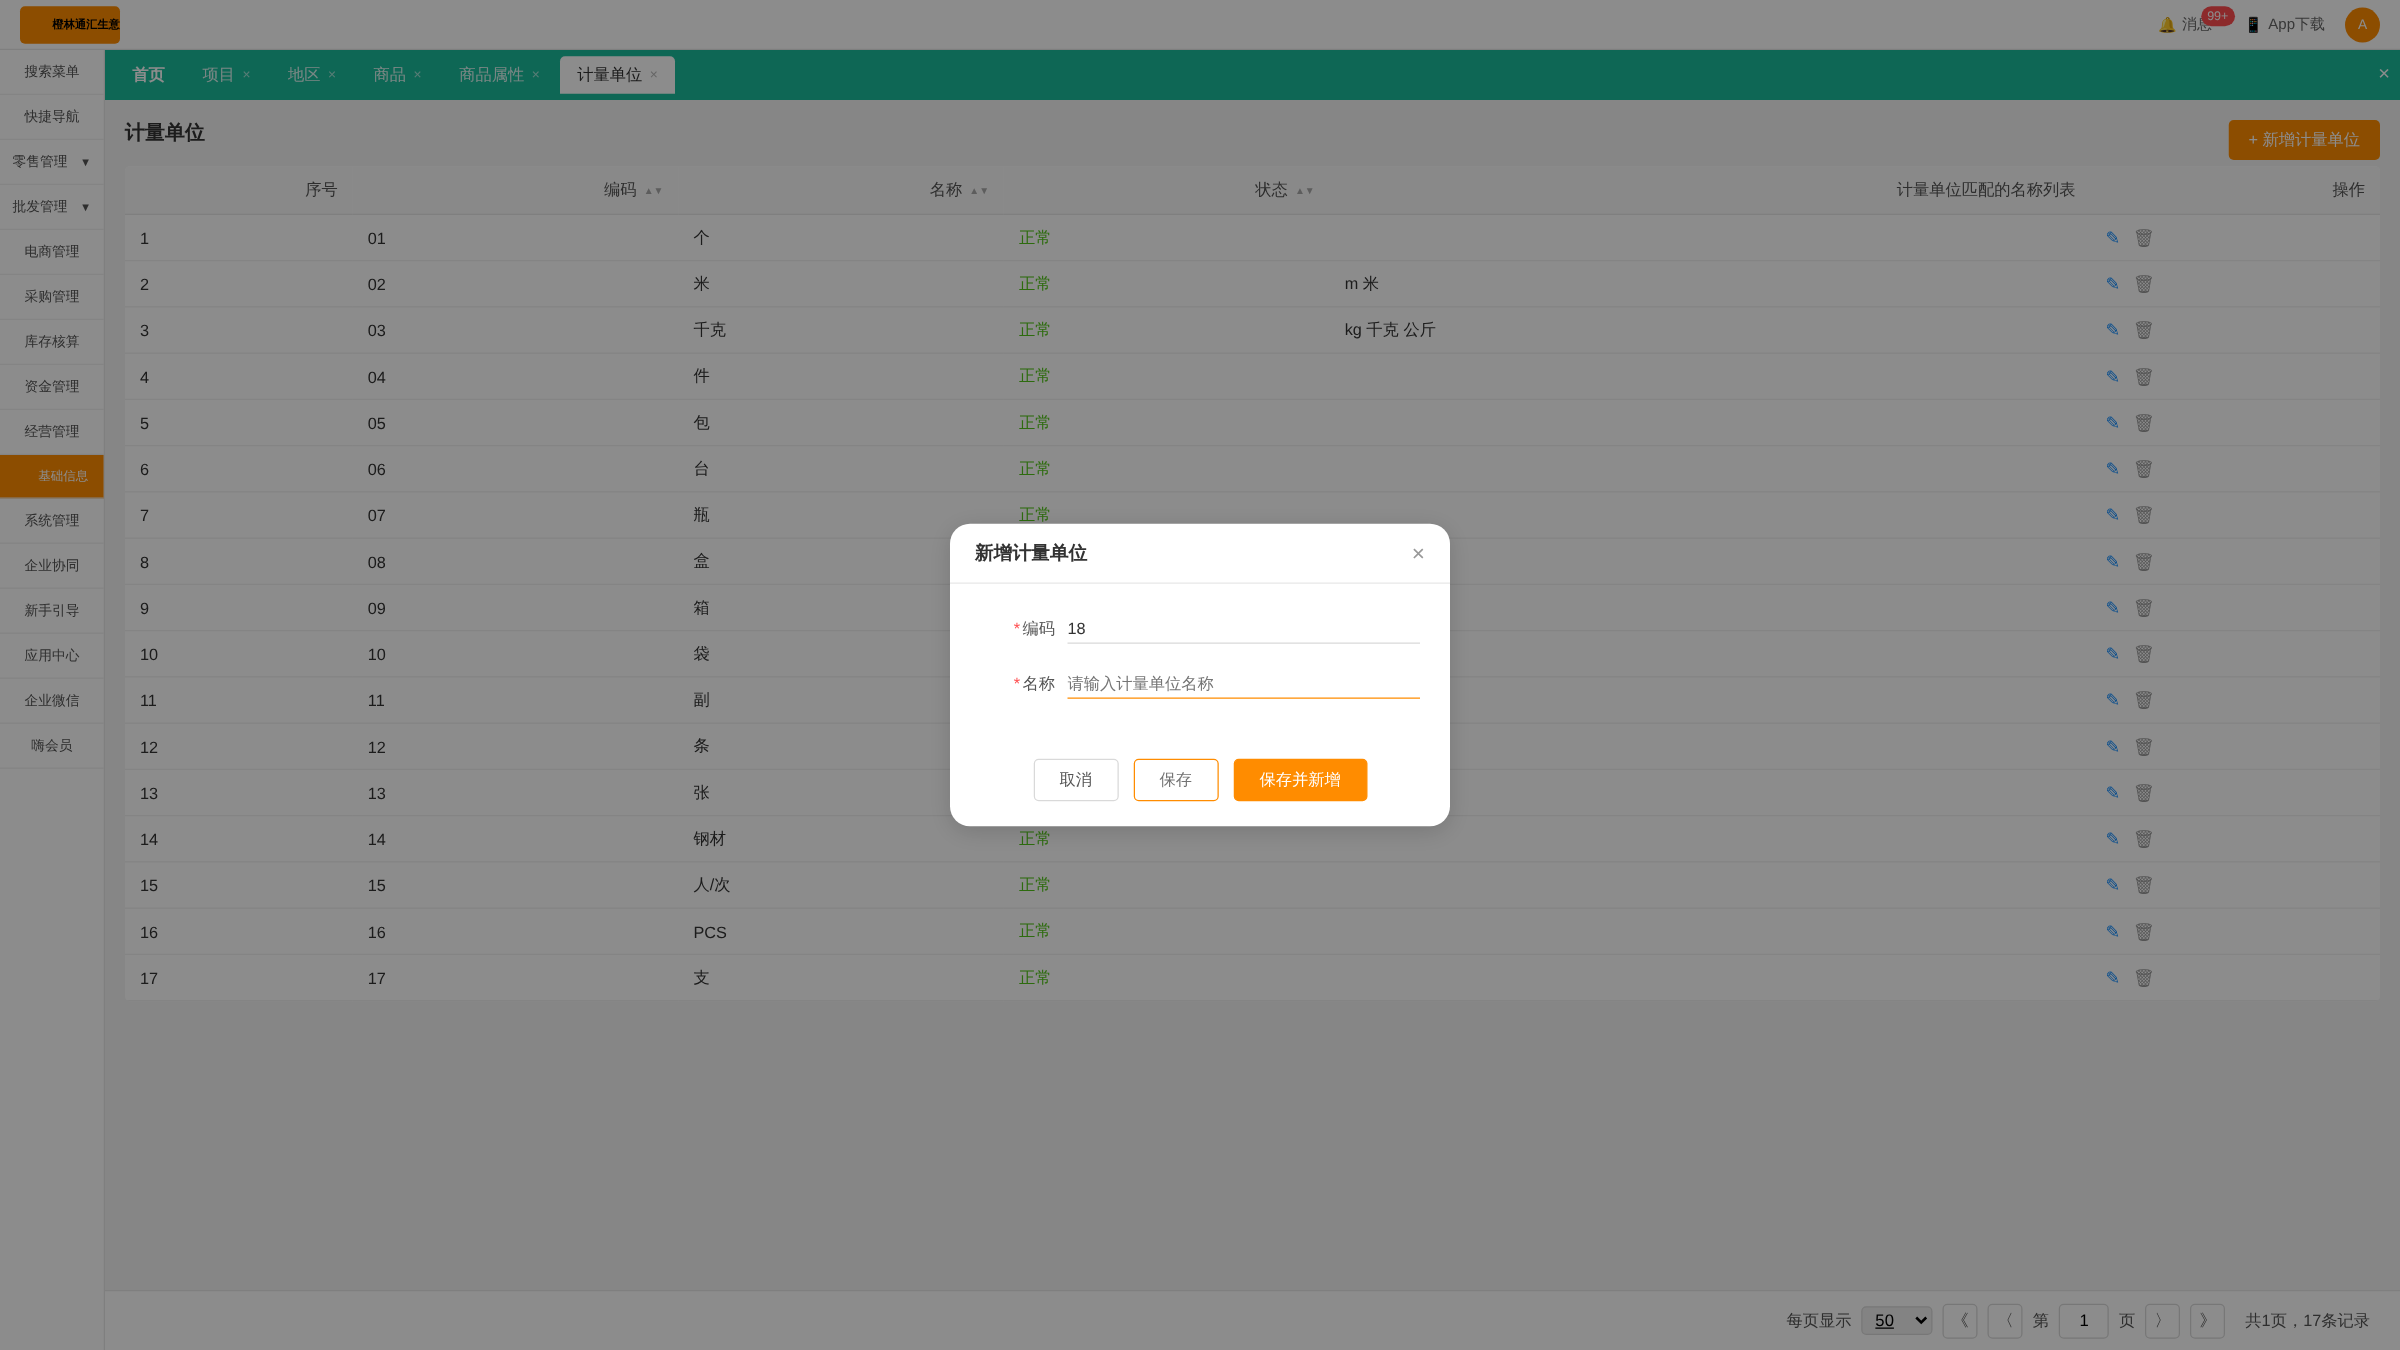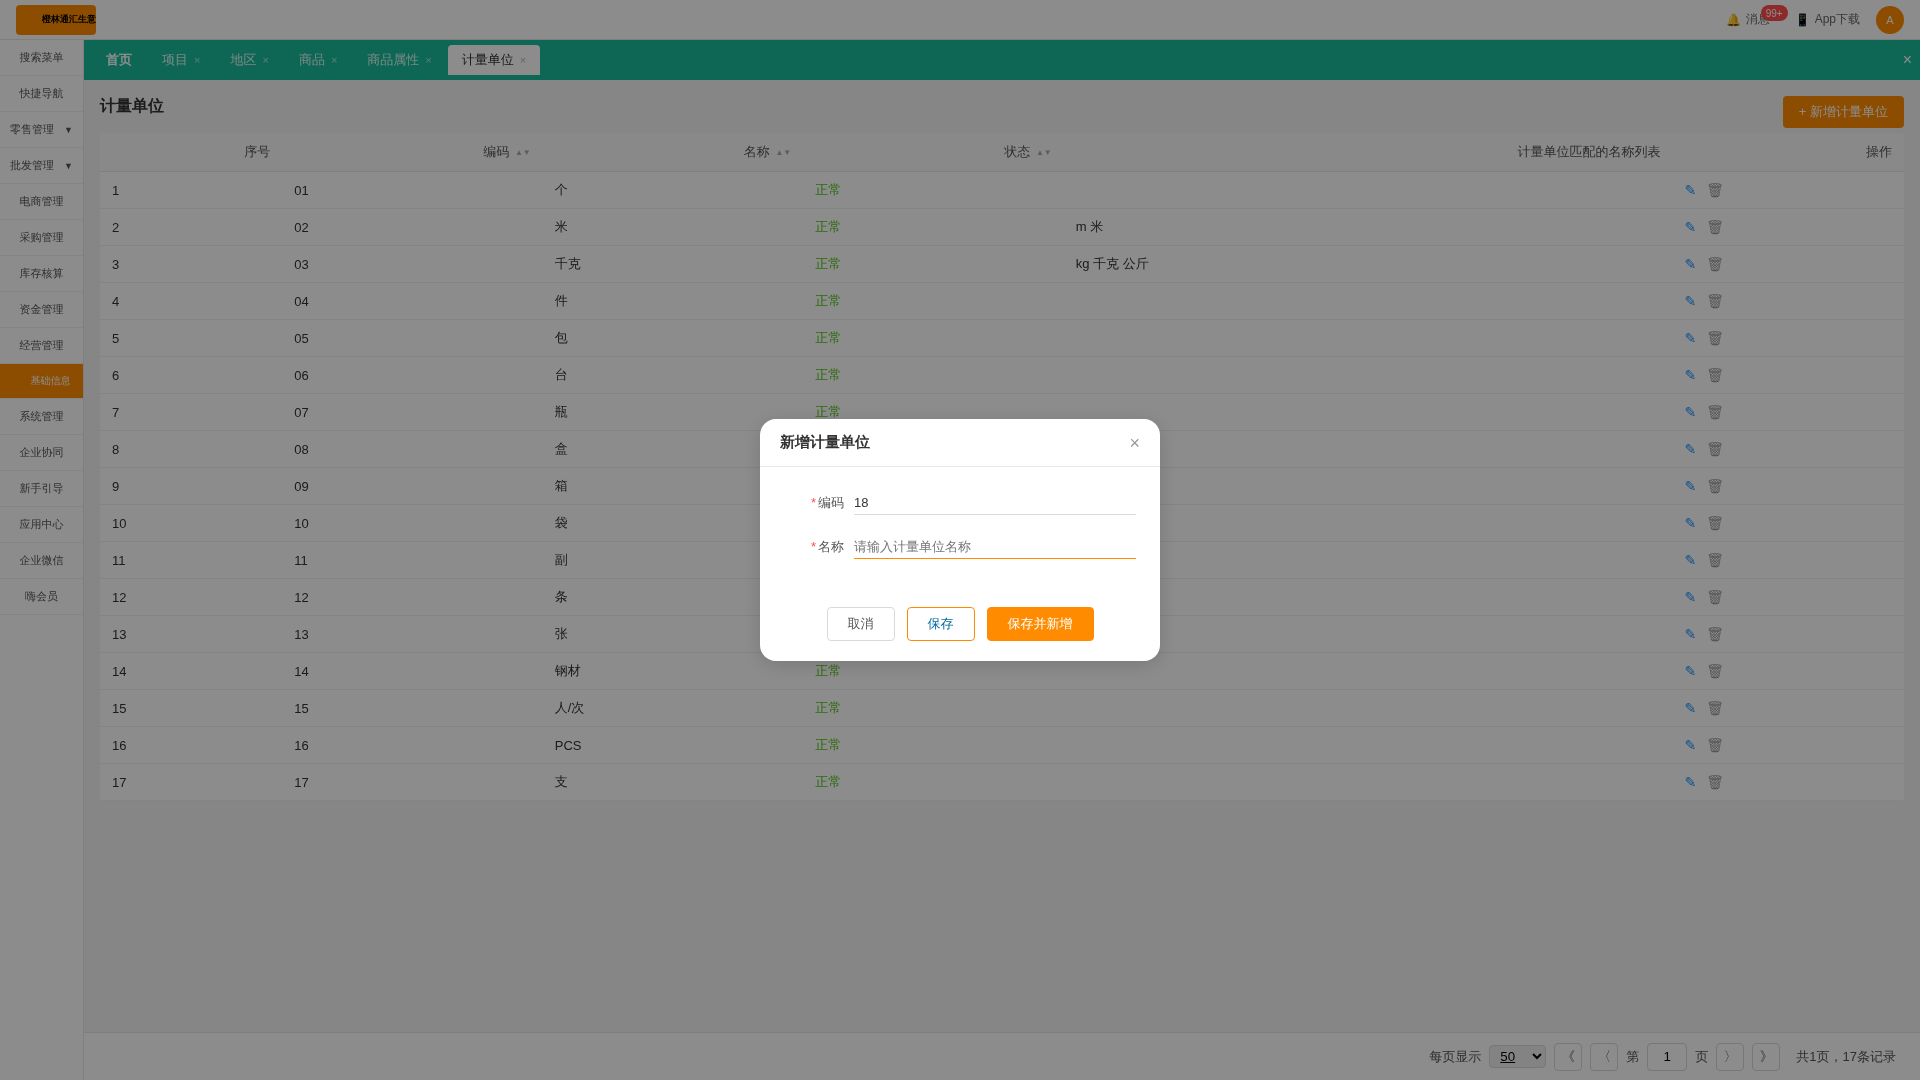--- a/index.html
+++ b/index.html
@@ -64,21 +64,21 @@
     .modal-title { font-size: 15px; font-weight: bold; color: #333; }
     .modal-close { color: #999; cursor: pointer; font-size: 18px; line-height: 1; }
     .modal-body { padding: 24px 24px 16px; }
     .form-row { display: flex; align-items: center; margin-bottom: 20px; gap: 10px; }
     .form-label { width: 60px; text-align: right; font-size: 13px; color: #555; flex-shrink: 0; }
     .form-label .required { color: #ff4d4f; margin-right: 2px; }
     .form-input { flex: 1; border: none; border-bottom: 1px solid #d9d9d9; padding: 4px 0; font-size: 13px; color: #333; outline: none; }
     .form-input.active-input { border-bottom-color: #ff8c00; }
     .modal-footer { display: flex; justify-content: center; gap: 12px; padding: 12px 24px 20px; }
     .btn-cancel { border: 1px solid #d9d9d9; background: #fff; padding: 7px 20px; border-radius: 4px; cursor: pointer; font-size: 13px; color: #555; }
-    .btn-save { border: 1px solid #ff8c00; background: #fff; color: #0369a1; padding: 7px 20px; border-radius: 4px; cursor: pointer; font-size: 13px; }
+    .btn-save { border: 1px solid #ff8c00; background: #fff; color: #737373; padding: 7px 20px; border-radius: 4px; cursor: pointer; font-size: 13px; }
     .btn-save-new { background: #ff8c00; color: #fff; border: 1px solid #ff8c00; padding: 7px 20px; border-radius: 4px; cursor: pointer; font-size: 13px; }
 
     th .sort-arrows { display: inline-flex; flex-direction: column; margin-left: 2px; font-size: 8px; line-height: 1; color: #aaa; vertical-align: middle; }
   </style>
 </head>
 <body>
 
 <div class="top-bar">
   <div class="top-bar-left">
     <div class="logo">

